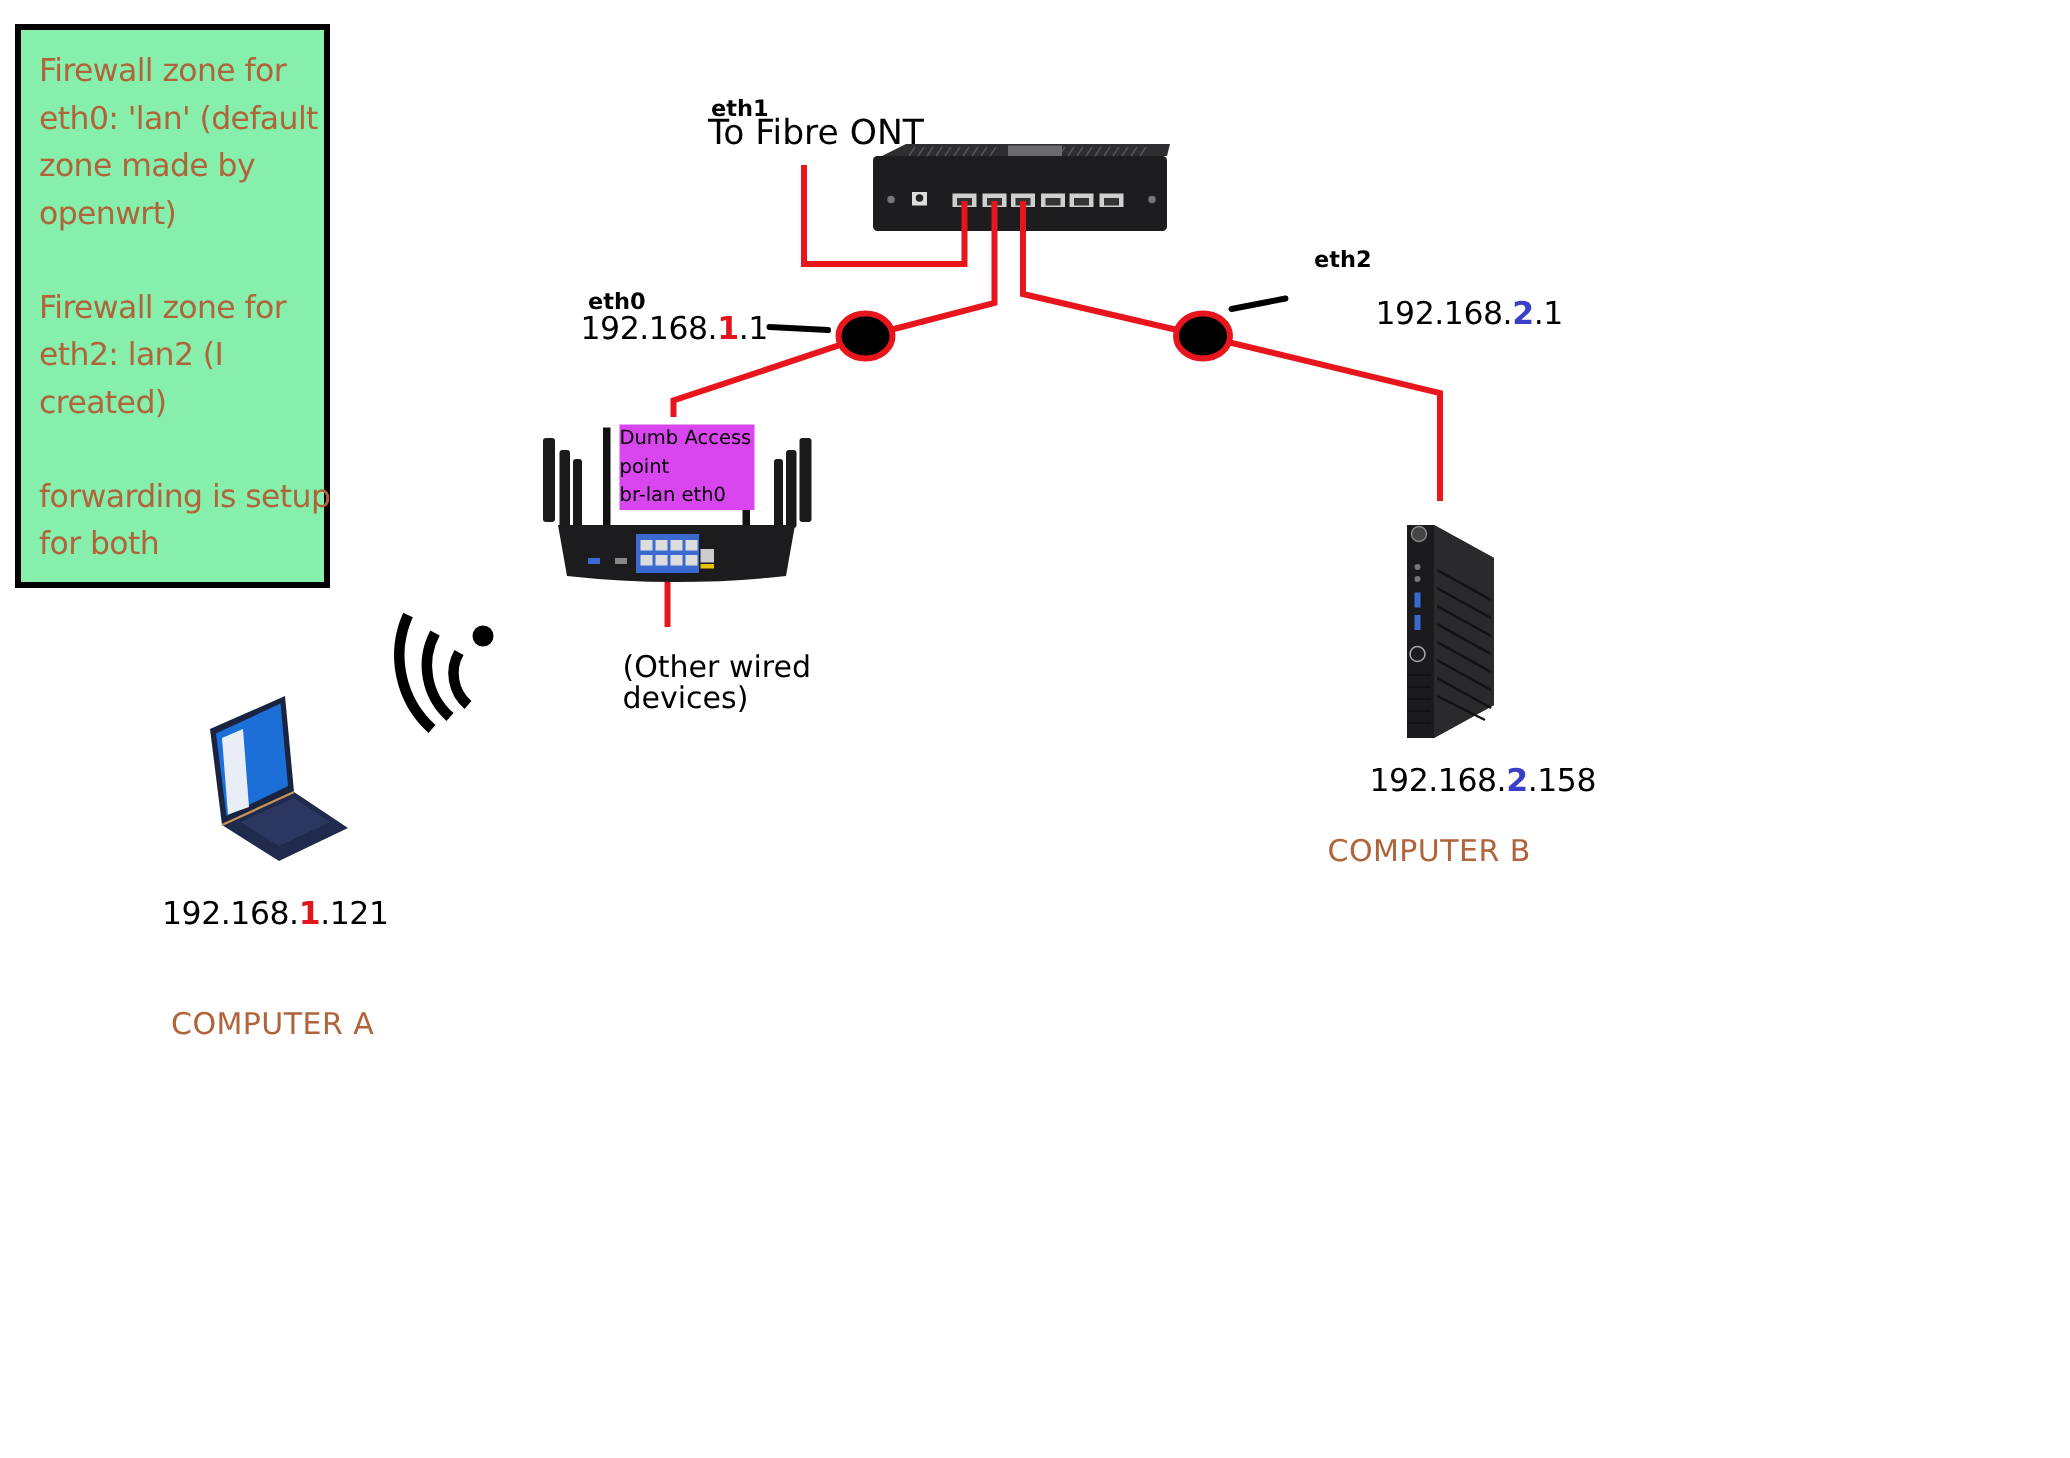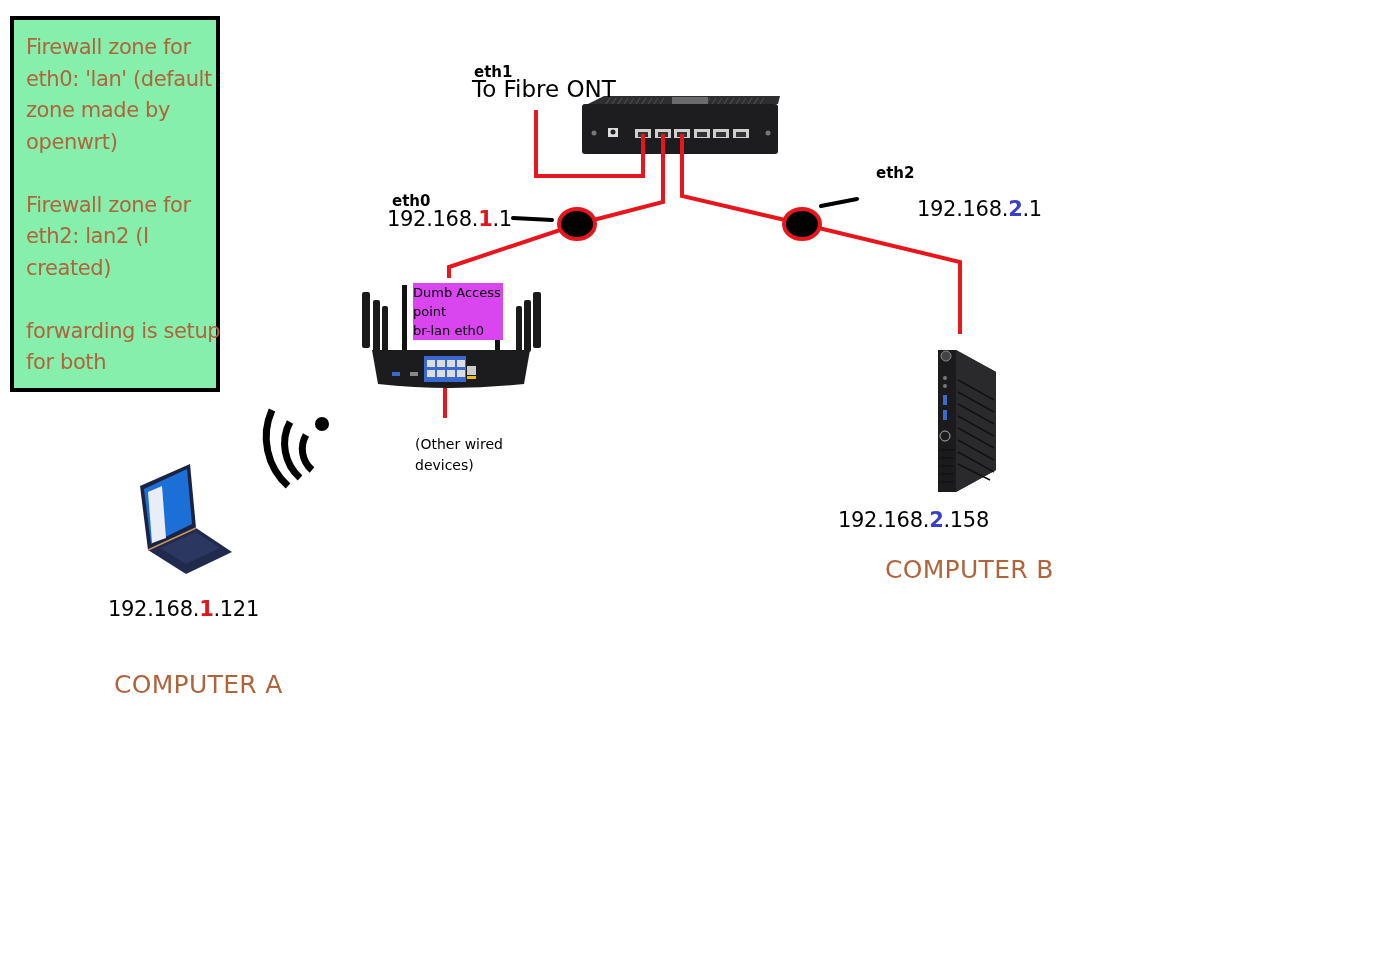--- a/index.html
+++ b/index.html
@@ -4,23 +4,23 @@
 <style>
   html, body { margin:0; padding:0; background:#ffffff; }
   body { width:1380px; height:972px; position:relative; overflow:hidden; font-family:"DejaVu Sans", sans-serif; }
   .abs { position:absolute; }
   .note-box { left:10px; top:16px; width:202px; height:368px; border:4px solid #000; background:#86efac; }
   .note-text { position:absolute; left:12px; top:12px; width:195px; color:#b0643c; font-size:21px; line-height:31.5px; white-space:pre-line; font-family:"DejaVu Sans", sans-serif; letter-spacing:-0.4px; }
   .lbl-small { font-size:15px; color:#000; line-height:16px;font-weight:bold; }
   .lbl-ip { font-size:21px; color:#000; line-height:24px; letter-spacing:-0.3px; }
   .oct-red { color:#e0161c; font-weight:bold; }
   .oct-blue { color:#3a3fc8; font-weight:bold; }
-  .lbl-brown { font-size:25px; color:#b0643c; letter-spacing:0.3px; }
+  .lbl-brown { font-size:20px; color:#b0643c; letter-spacing:0.3px; }
   .lbl-ap { font-size:13px; color:#000; line-height:19px; white-space:pre-line; }
-  .lbl-other { font-size:14px; color:#000; line-height:21px; white-space:pre-line; }
+  .lbl-other { font-size:20px; color:#000; line-height:21px; white-space:pre-line; }
   svg.wires { position:absolute; left:0; top:0; }
 </style>
 </head>
 <body>
 
 <div class="abs note-box">
   <div class="note-text">Firewall zone for eth0: 'lan' (default zone made by openwrt)
 
 Firewall zone for eth2: lan2 (I created)
 
@@ -173,14 +173,14 @@
 
 <div class="abs lbl-ap" style="left:413px;top:283px;background:#d946ef;padding-right:2px;">Dumb Access
 point
 br-lan eth0</div>
 <div class="abs lbl-other" style="left:415px;top:434px;">(Other wired
 devices)</div>
 
 <div class="abs lbl-ip" style="left:108px;top:597px;"><span>192.168.</span><span class="oct-red">1</span><span>.121</span></div>
 <div class="abs lbl-brown" style="left:114px;top:670px;">COMPUTER A</div>
 
-<div class="abs lbl-ip" style="left:838px;top:508px;"><span>192.168.</span><span class="oct-blue">2</span><span>.158</span></div>
+<div class="abs lbl-ip" style="left:913px;top:508px;"><span>192.168.</span><span class="oct-blue">2</span><span>.158</span></div>
 <div class="abs lbl-brown" style="left:885px;top:555px;">COMPUTER B</div>
 
 </body></html>

